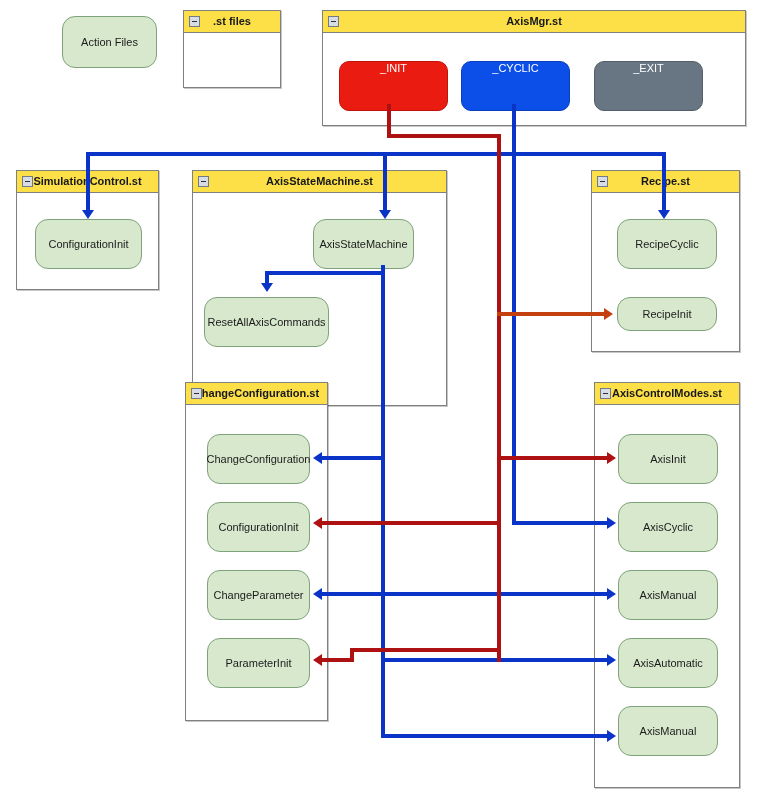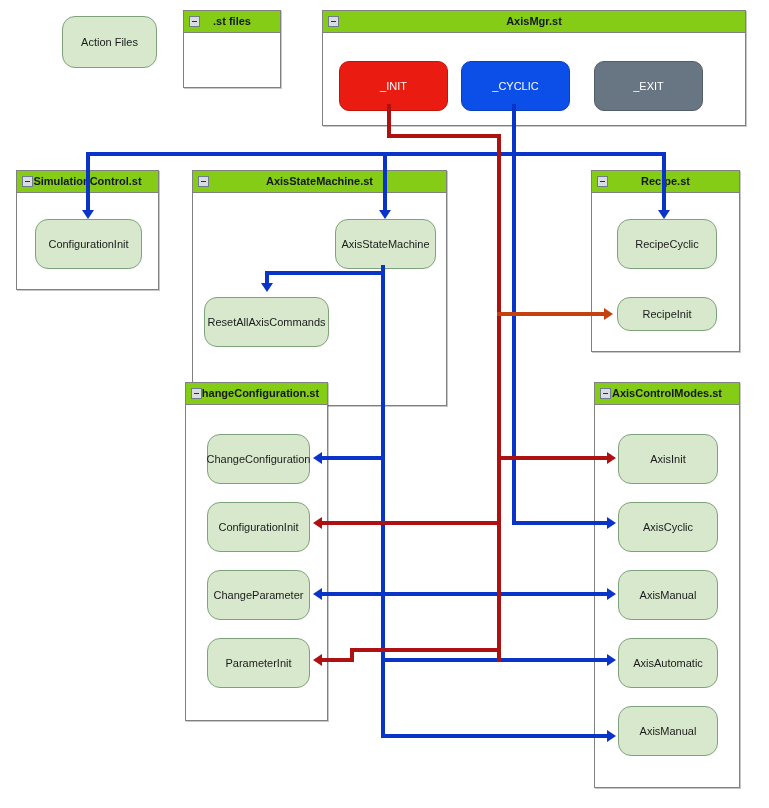--- a/index.html
+++ b/index.html
@@ -27,21 +27,21 @@
   .panel-header{
     position:relative;
     box-sizing:border-box;
     height:22px;
     line-height:21px;
     border-bottom:1px solid #808080;
     text-align:center;
     font-size:11px;
     font-weight:bold;
     color:#16181c;
-    background:#84cc16;
+    background:#fde047;
     white-space:nowrap;
     overflow:hidden;
   }
   .panel-body{position:relative;width:100%;height:calc(100% - 22px);}
   .collapse-icon{
     position:absolute;
     left:5px; top:5px;
     width:11px;height:11px;
     box-sizing:border-box;
     border:1px solid #6d7b8d;
@@ -73,21 +73,21 @@
   }
 
   
   .block{
     position:absolute;
     box-sizing:border-box;
     border-radius:10px;
     color:#ffffff;
     font-size:11px;
     display:flex;
-    align-items:center;
+    align-items:flex-start;
     justify-content:center;
     z-index:6;
     border:1px solid rgba(0,0,0,0.18);
   }
   .block.init{background:#ea1b10;border-color:#c21309;}
   .block.cyclic{background:#0b4ee8;border-color:#0a3fbd;}
   .block.exit{background:#687582;border-color:#535e69;}
 
   
   .seg{position:absolute;z-index:4;}
@@ -174,21 +174,21 @@
       </div>
     </div>
   </div>
 
   <div class="panel" style="left:192px;top:170px;width:255px;height:236px;">
     <div class="panel-header">
       <span class="collapse-icon"></span>
       <span>AxisStateMachine.st</span>
     </div>
     <div class="panel-body">
-      <div class="node" style="left:142px;top:26px;width:101px;height:50px;">
+      <div class="node" style="left:120px;top:26px;width:101px;height:50px;">
         <span>AxisStateMachine</span>
       </div>
       <div class="node" style="left:11px;top:104px;width:125px;height:50px;">
         <span>ResetAllAxisCommands</span>
       </div>
     </div>
   </div>
 
   <div class="panel" style="left:591px;top:170px;width:149px;height:182px;">
     <div class="panel-header">

